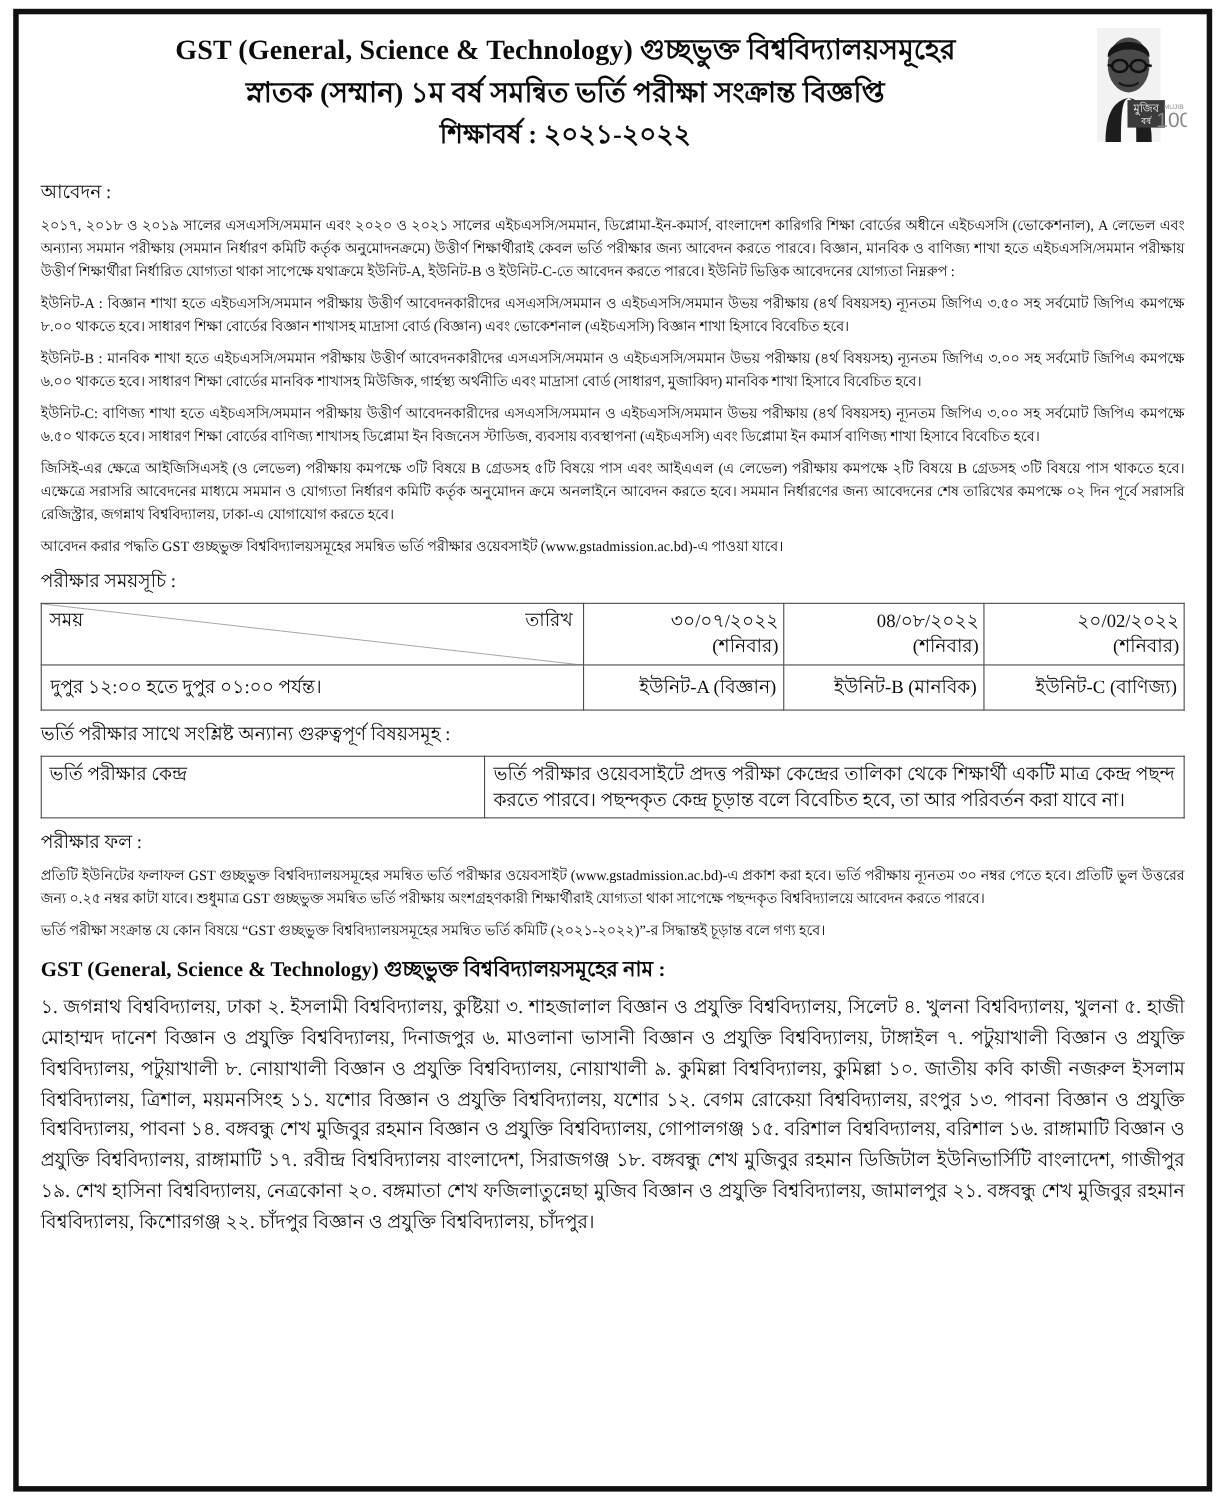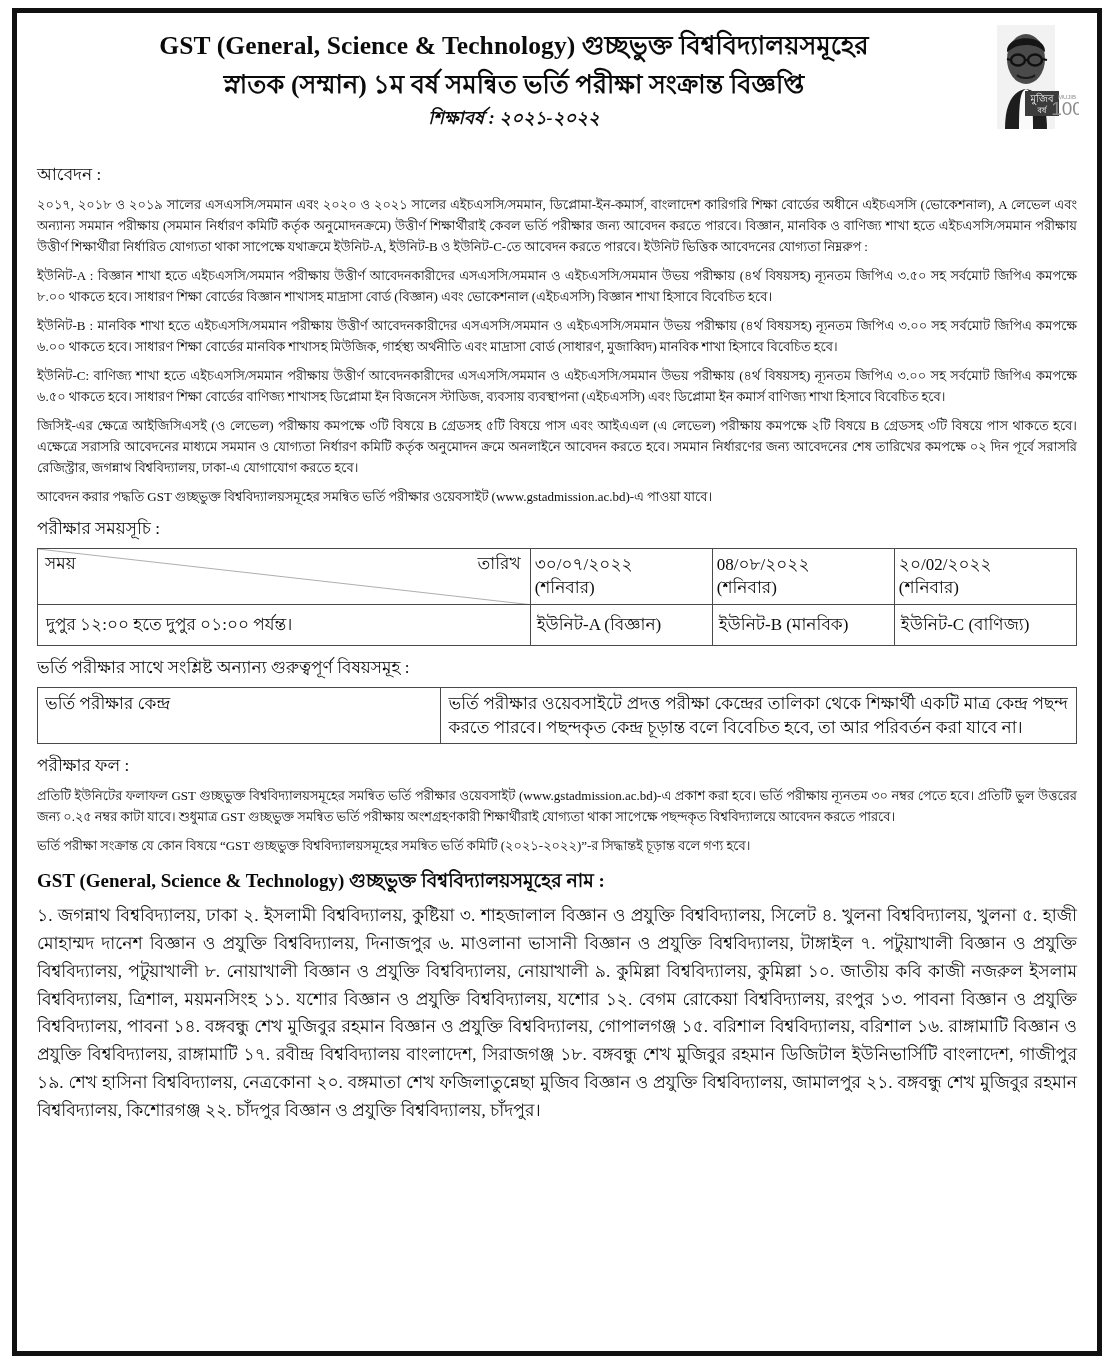--- a/index.html
+++ b/index.html
@@ -44,21 +44,21 @@
     text-align: center;
     padding-right: 86px;
   }
   .title-line {
     font-weight: bold;
     font-size: 25.5px;
     line-height: 1.52;
     letter-spacing: 0.1px;
     white-space: nowrap;
   }
-  .title-line.l3 { font-size: 18px; font-style: italic; }
+  .title-line.l3 { font-size: 24px; }
 
   .logo {
     position: absolute;
     right: -2px;
     top: 2px;
     width: 82px;
     height: 112px;
     overflow: hidden;
   }
   .logo svg { display: block; }
@@ -89,21 +89,21 @@
   }
   table.grid th, table.grid td {
     border: 1px solid #4a4a4a;
     font-size: 17px;
     line-height: 1.4;
     padding: 3px 6px;
     vertical-align: middle;
     font-weight: normal;
   }
   .sched .c0 { width: 48.5%; }
-  .sched .c1, .sched .c2, .sched .c3 { width: 17.1%; text-align: left; }
+  .sched .c1, .sched .c2, .sched .c3 { width: 17.1%; text-align: right; }
 
   .diagcell {
     position: relative;
     height: 54px;
     padding: 0 !important;
   }
   .diagcell .dg {
     position: absolute;
     inset: 0;
     width: 100%;

